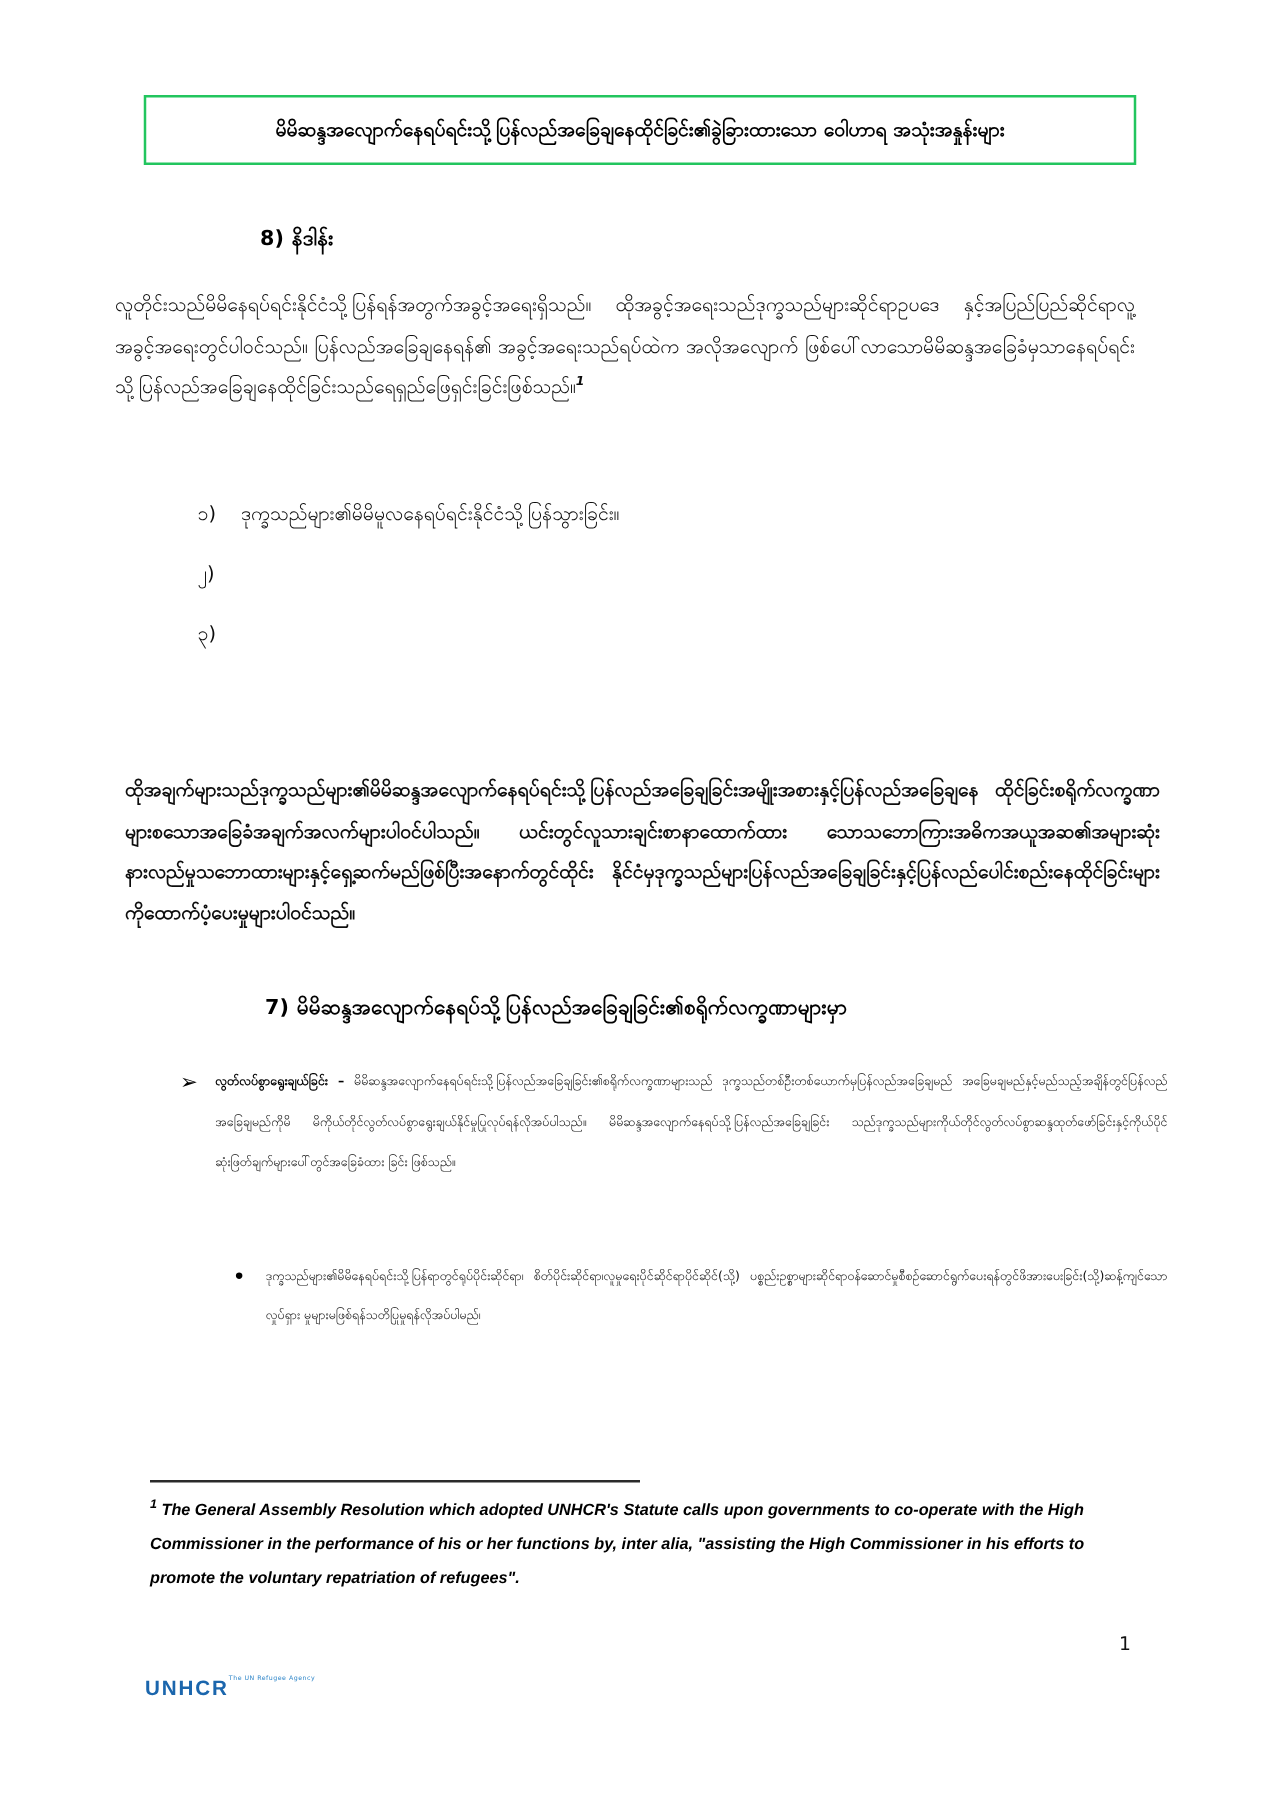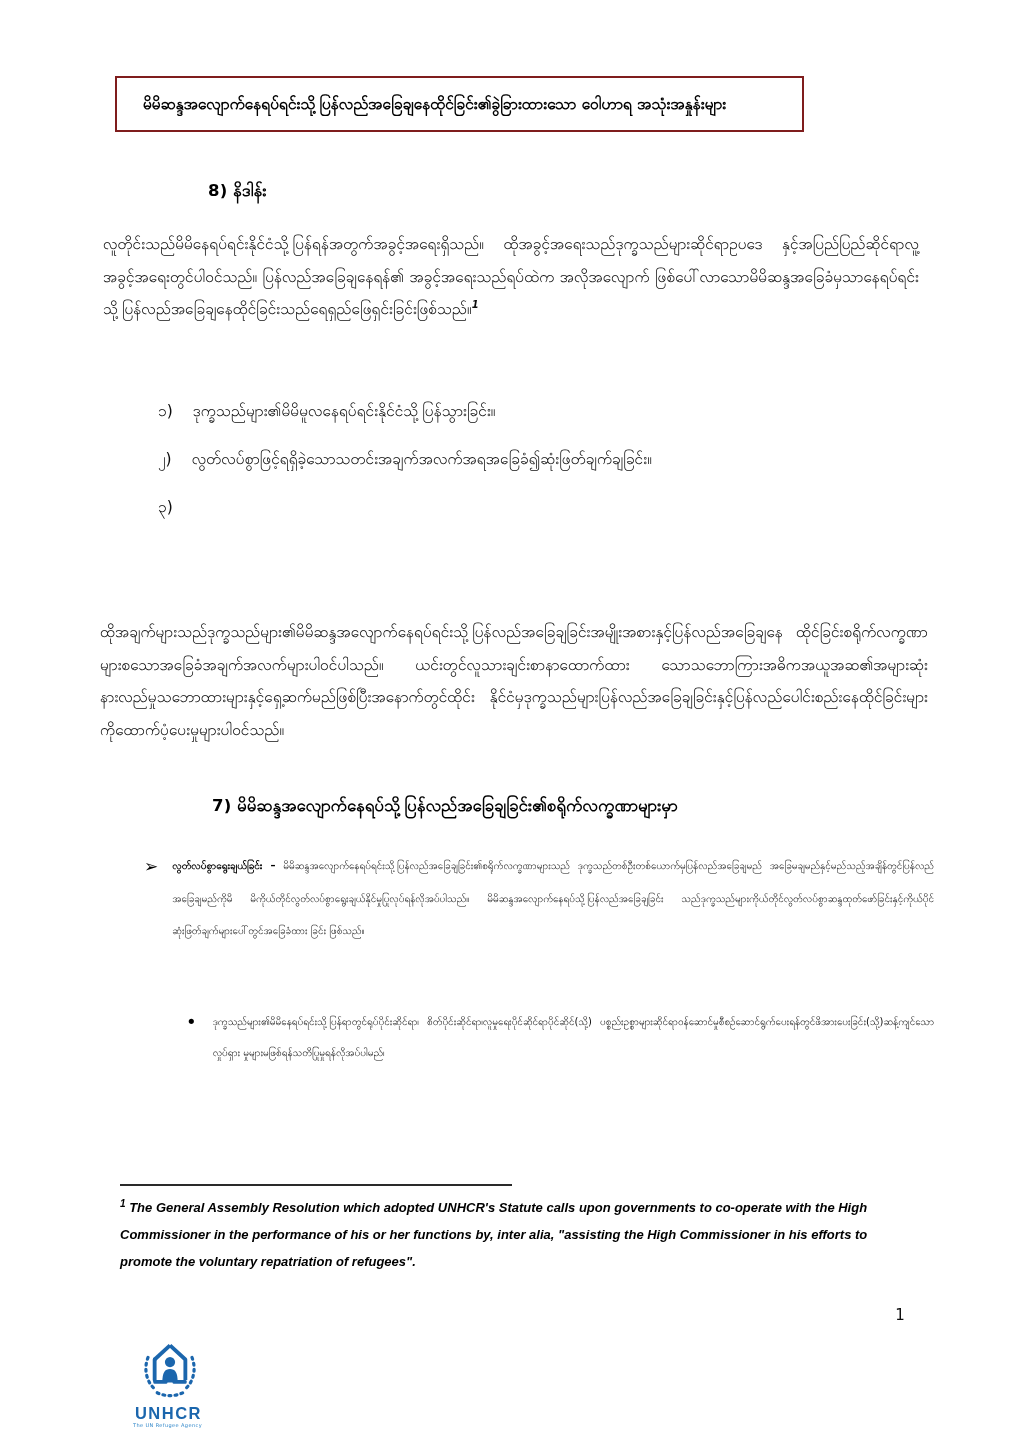--- a/index.html
+++ b/index.html
@@ -9,43 +9,43 @@
     font-family: "DejaVu Sans", "Liberation Sans", sans-serif;
     color: #1a1a1a;
   }
   .page {
     position: relative;
     width: 1024px; height: 1449px;
     background: #ffffff;
     overflow: hidden;
   }
   .title-box {
-    position: absolute; left: 115px; top: 76px; width: 689px; min-height: 56px;
-    border: 2px solid #7f1d1d;
-    display: flex; align-items: center; justify-content: flex-start;
+    position: absolute; left: 115px; top: 76px; width: 794px; min-height: 56px;
+    border: 2px solid #22c55e;
+    display: flex; align-items: center; justify-content: center;
     padding: 8px 26px;
   }
   .title-box .title-text {
     font-weight: bold; font-size: 15.5px; line-height: 24px; text-align: center;
     color: #000;
   }
   .h-section {
     position: absolute; font-weight: bold; font-size: 16.5px; color: #000;
     letter-spacing: 0.2px;
   }
   .h1 { left: 208px; top: 180px; }
   .h2 { left: 212px; top: 795px; width: 700px; }
   .para {
     position: absolute; font-size: 15.5px; line-height: 32.5px; color: #0d0d0d;
     text-align: justify;
   }
-  .p1 { left: 103px; top: 228px; width: 816px; }
+  .p1 { left: 92px; top: 228px; width: 816px; }
   .list-intro { left: 100px; top: 346px; width: 760px; }
   .p3 { left: 100px; top: 536px; width: 822px; }
-  .p4 { left: 100px; top: 616px; width: 828px; }
+  .p4 { left: 100px; top: 616px; width: 828px; font-weight: bold; }
   .num-item {
     position: absolute; left: 158px; width: 720px;
     display: flex; gap: 20px;
     font-size: 15.5px; line-height: 30px; color: #0d0d0d;
   }
   .num-item .num { flex: 0 0 auto; }
   .item-1 { top: 396px; }
   .item-2 { top: 444px; }
   .item-3 { top: 492px; }
   .arrow-bullet {
@@ -83,21 +83,21 @@
     font-size: 10px; font-weight: bold; font-style: italic;
     vertical-align: super; line-height: 0;
   }
   .p1 sup { font-style: italic; }
   .page-number {
     position: absolute; left: 880px; top: 1306px; width: 40px;
     font-size: 15px; color: #111; text-align: center;
   }
   .logo {
     position: absolute; left: 116px; top: 1340px; width: 86px;
-    display: flex; flex-direction: column; align-items: flex-end;
+    display: flex; flex-direction: row; align-items: flex-start;
   }
   .logo .wordmark {
     color: #1b66ad; font-weight: bold; font-size: 16.5px; letter-spacing: 1.5px;
     line-height: 18px; margin-top: 2px;
     font-family: "Liberation Sans", sans-serif;
   }
   .logo .tagline {
     color: #2f86c9; font-size: 5px; line-height: 7px; letter-spacing: 0.4px;
     white-space: nowrap;
   }
@@ -115,21 +115,20 @@
 
   <div class="para p1"><span>လူတိုင်းသည်မိမိနေရပ်ရင်းနိုင်ငံသို့ပြန်ရန်အတွက်အခွင့်အရေးရှိသည်။  ထိုအခွင့်အရေးသည်ဒုက္ခသည်များဆိုင်ရာဥပဒေ နှင့်အပြည်ပြည်ဆိုင်ရာလူ့အခွင့်အရေးတွင်ပါဝင်သည်။ ပြန်လည်အခြေချနေရန်၏ အခွင့်အရေးသည်ရပ်ထဲက အလိုအလျောက် ဖြစ်ပေါ်လာသောမိမိဆန္ဒအခြေခံမှသာနေရပ်ရင်းသို့ပြန်လည်အခြေချနေထိုင်ခြင်းသည်ရေရှည်ဖြေရှင်းခြင်းဖြစ်သည်။</span><sup>1</sup></div>
 
 
   <div class="num-item item-1">
     <span class="num">၁)</span>
     <span class="txt">ဒုက္ခသည်များ၏မိမိမူလနေရပ်ရင်းနိုင်ငံသို့ပြန်သွားခြင်း။</span>
   </div>
   <div class="num-item item-2">
     <span class="num">၂)</span>
-    <span class="txt">လွတ်လပ်စွာဖြင့်ရရှိခဲ့သောသတင်းအချက်အလက်အရအခြေခံ၍ဆုံးဖြတ်ချက်ချခြင်း။</span>
   </div>
   <div class="num-item item-3">
     <span class="num">၃)</span>
   </div>
 
 
   <div class="para p4">ထိုအချက်များသည်ဒုက္ခသည်များ၏မိမိဆန္ဒအလျောက်နေရပ်ရင်းသို့ပြန်လည်အခြေချခြင်းအမျိုးအစားနှင့်ပြန်လည်အခြေချနေ ထိုင်ခြင်းစရိုက်လက္ခဏာများစသောအခြေခံအချက်အလက်များပါဝင်ပါသည်။ ယင်းတွင်လူသားချင်းစာနာထောက်ထား သောသဘောကြားအဓိကအယူအဆ၏အများဆုံးနားလည်မှုသဘောထားများနှင့်ရှေ့ဆက်မည်ဖြစ်ပြီးအနောက်တွင်ထိုင်း နိုင်ငံမှဒုက္ခသည်များပြန်လည်အခြေချခြင်းနှင့်ပြန်လည်ပေါင်းစည်းနေထိုင်ခြင်းများကိုထောက်ပံ့ပေးမှုများပါဝင်သည်။</div>
 
   <div class="h-section h2">7)  မိမိဆန္ဒအလျောက်နေရပ်သို့ပြန်လည်အခြေချခြင်း၏စရိုက်လက္ခဏာများမှာ</div>
 

